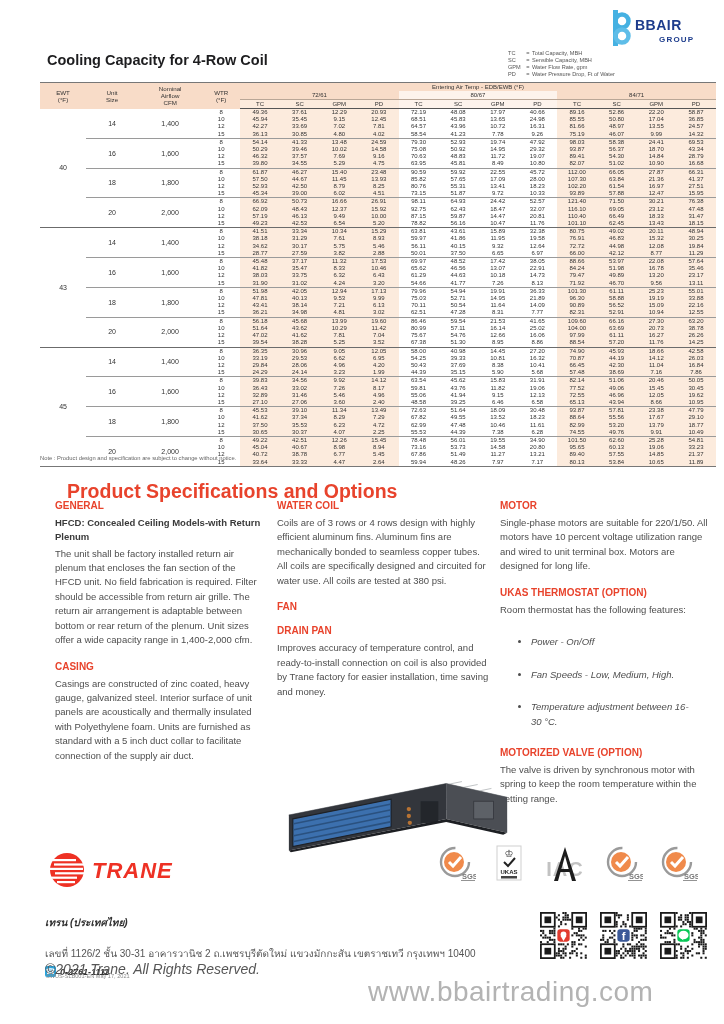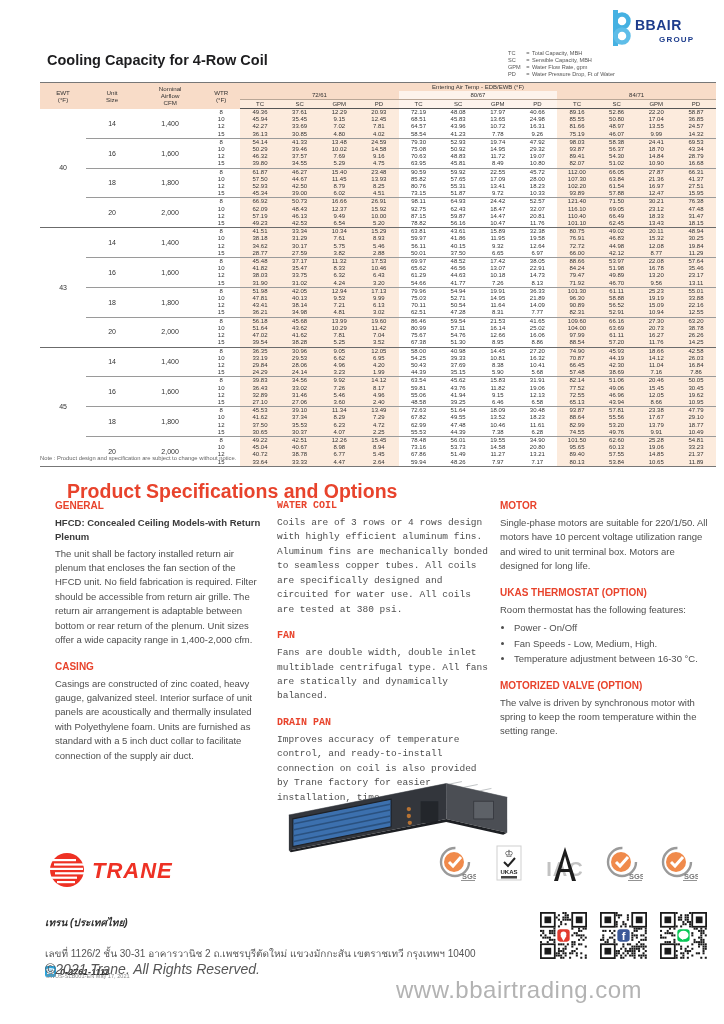--- a/index.html
+++ b/index.html
@@ -33,45 +33,45 @@
   tbody td.band{background:var(--band);}
   tbody td.ewt, tbody td.size, tbody td.cfm{font-size:7px;background:#fff;}
   tbody tr.size-sep td{border-top:1px solid #9a9a9a;}
   tbody tr.ewt-sep td{border-top:1.4px solid #6b6b6b;}
   .note{position:absolute;left:40px;top:455px;font-size:5.8px;color:#666;}
 
   
   .specs-heading{position:absolute;left:55px;top:468px;margin:12px;font-size:19.5px;font-weight:bold;color:var(--accent);}
   .spec-col{position:absolute;top:500px;color:#4e4e4e;}
   .spec-col.c1{left:55px;width:206px;}
-  .spec-col.c2{left:277px;width:212px;font-family:Liberation Mono, monospace;}
+  .spec-col.c2{left:277px;width:212px;}
   .spec-col.c3{left:500px;width:214px;}
   .spec-col h3{color:var(--accent);font-size:10px;margin:13px 0 5px;}
   .spec-col h3:first-child{margin-top:0;}
   .spec-col h4{font-size:9.5px;color:#3a3a3a;margin:0 0 2px;line-height:1.5;}
   .spec-col p{font-size:9.5px;margin:0 0 4px;line-height:1.52;}
   .spec-col ul{margin:2px 0 0;padding-left:13px;font-size:9.5px;line-height:1.52;}
-  .spec-col li{margin:1px;}
+  .spec-col li{margin:18px;font-style:italic;}
 
   
   .photo{position:absolute;left:281px;top:771px;}
 
   
   .trane{position:absolute;left:48px;top:850px;}
   .certs{position:absolute;left:438px;top:845px;display:flex;gap:17px;align-items:center;}
   .thai{position:absolute;left:45px;top:901px;}
   .thai .co{font-size:10px;font-weight:bold;font-style:italic;color:#333;margin-top:14px;}
   .thai .addr{font-size:10px;color:#555;margin-top:16px;max-width:440px;}
   .phone-row{margin-top:5px;display:flex;align-items:center;gap:4px;}
   .phone-ic{width:11px;height:11px;background:#2aa4dc;border-radius:2px;color:#fff;font-size:8px;line-height:11px;text-align:center;display:inline-block;}
   .phone-no{font-size:9px;font-weight:bold;font-style:italic;color:#333;text-decoration:none;}
   .copyright{position:absolute;left:45px;top:961px;font-size:14px;color:#555;font-style:italic;}
   .doccode{position:absolute;left:46px;top:973px;font-size:5.6px;color:#8a8a8a;}
   .qrs{position:absolute;left:540px;top:912px;display:flex;gap:13px;}
-  .website{position:absolute;left:368px;top:976px;font-size:24px;color:var(--web-gray);letter-spacing:0.5px;text-decoration:none;margin-left:28px;}
+  .website{position:absolute;left:368px;top:976px;font-size:28px;color:var(--web-gray);letter-spacing:0.5px;text-decoration:none;}
 </style>
 </head>
 <body>
 
 <div class="page">
 
   <div class="bbair">
     <svg width="92" height="42" viewBox="0 0 92 42">
       <rect x="5" y="2" width="5" height="36" fill="#45b1e2"></rect>
       <circle cx="14" cy="13" r="6.5" fill="none" stroke="#45b1e2" stroke-width="4.5"></circle>
@@ -917,21 +917,20 @@
       <h3>GENERAL</h3>
       <h4>HFCD: Concealed Ceiling Models-with Return Plenum</h4>
       <p>The unit shall be factory installed return air plenum that encloses the fan section of the HFCD unit. No field fabrication is required. Filter should be accessible from return air grille. The return air arrangement is adaptable between bottom or rear return of the plenum. Unit sizes offer a wide capacity range in 1,400-2,000 cfm.</p>
       <h3>CASING</h3>
       <p>Casings are constructed of zinc coated, heavy gauge, galvanized steel. Interior surface of unit panels are acoustically and thermally insulated with Polyethylene foam. Units are furnished as standard with a 5 inch duct collar to facilitate connection of the supply air duct.</p>
     </div>
   <div class="spec-col c2">
       <h3>WATER COIL</h3>
       <p>Coils are of 3 rows or 4 rows design with highly efficient aluminum fins. Aluminum fins are mechanically bonded to seamless copper tubes. All coils are specifically designed and circuited for water use. All coils are tested at 380 psi.</p>
       <h3>FAN</h3>
-      <p>Fans are double width, double inlet multiblade centrifugal type. All fans are statically and dynamically balanced.</p>
       <h3>DRAIN PAN</h3>
       <p>Improves accuracy of temperature control, and ready-to-install connection on coil is also provided by Trane factory for easier installation, time saving and money.</p>
     </div>
   <div class="spec-col c3">
       <h3>MOTOR</h3>
       <p>Single-phase motors are suitable for 220/1/50. All motors have 10 percent voltage utilization range and wired to unit terminal box. Motors are designed for long life.</p>
       <h3>UKAS THERMOSTAT (OPTION)</h3>
       <p>Room thermostat has the following features:</p>
       <ul>
         <li>Power - On/Off</li>

